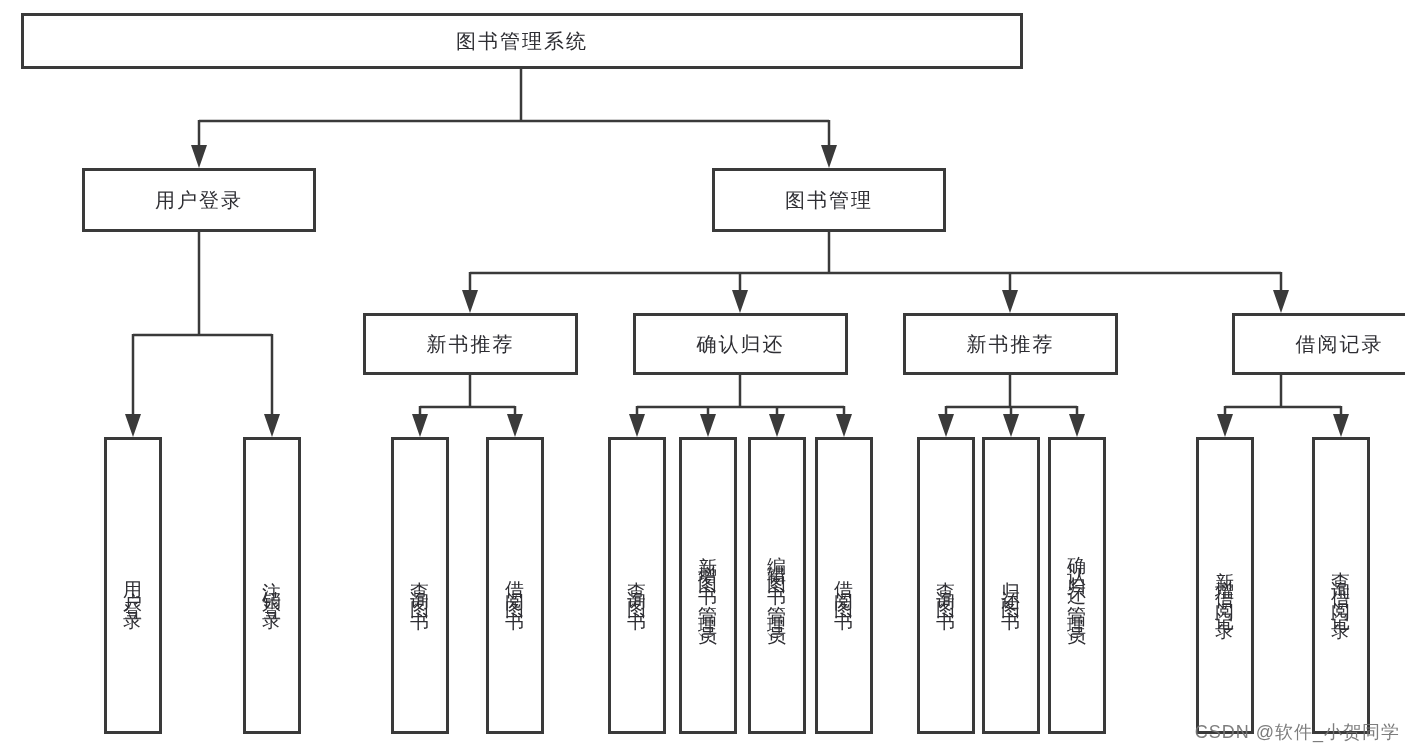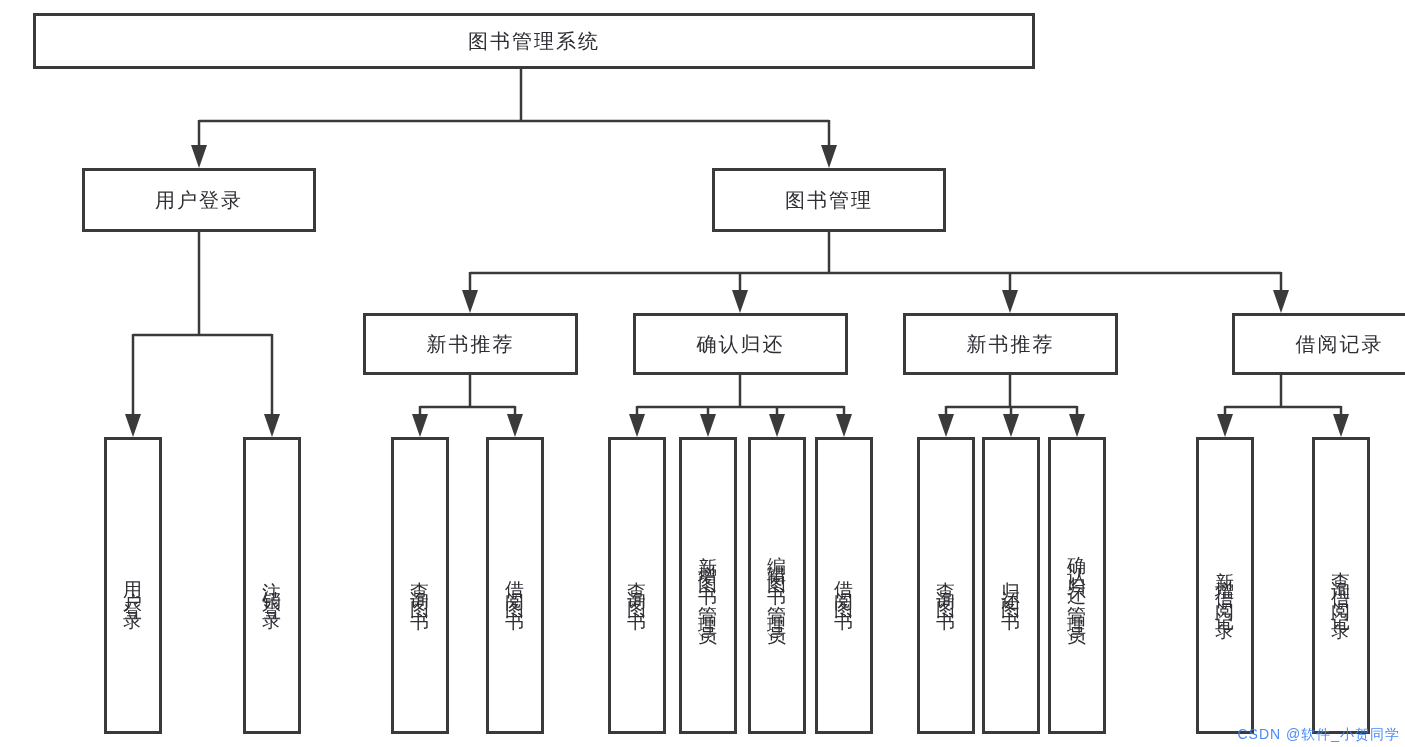--- a/index.html
+++ b/index.html
@@ -14,39 +14,39 @@
   .node{
     position:absolute;
     box-sizing:border-box;
     border:3px solid #3a3a3a;
     background:#ffffff;
     color:#2e2e33;
     display:flex;align-items:center;justify-content:center;
     z-index:2;
   }
   .node.h{font-size:20px;letter-spacing:2px;}
-  .root{left:21px;top:13px;width:1002px;height:56px;margin-left:12px;}
+  .root{left:21px;top:13px;width:1002px;height:56px;}
   .lvl2{top:168px;width:234px;height:64px;}
   .lvl3{top:313px;width:215px;height:62px;font-size:20px;}
   .leaf{top:437px;width:58px;height:297px;}
   .leaf .vtext{
     writing-mode:vertical-rl;
     text-orientation:mixed;
     font-size:19px;
     letter-spacing:10px;
     line-height:1;
     color:#2e2e33;
     white-space:nowrap;
   }
   #watermark{
     position:absolute;
     right:5px;bottom:3px;
-    font-size:14px;
+    font-size:18px;
     letter-spacing:1px;
-    color:#3b82f6;
+    color:#737373;
     opacity:0.92;
     z-index:5;
     white-space:nowrap;
   }
 </style>
 </head>
 <body>
 
 <div id="canvas">
 

